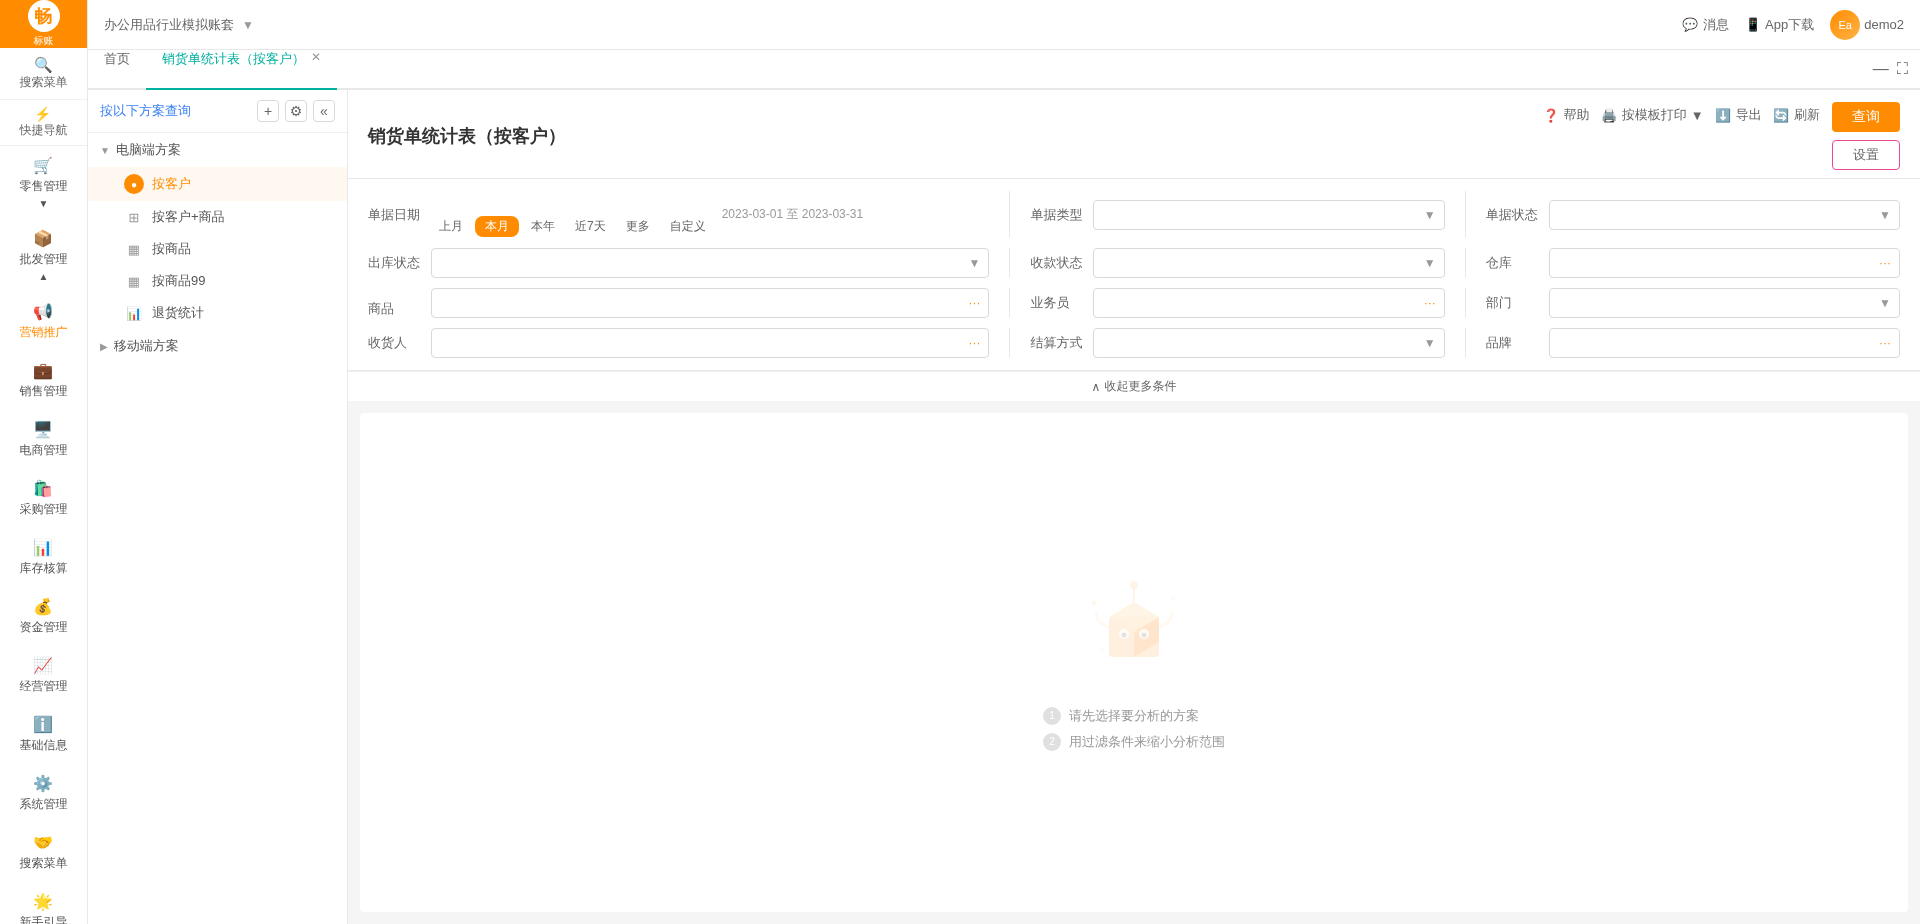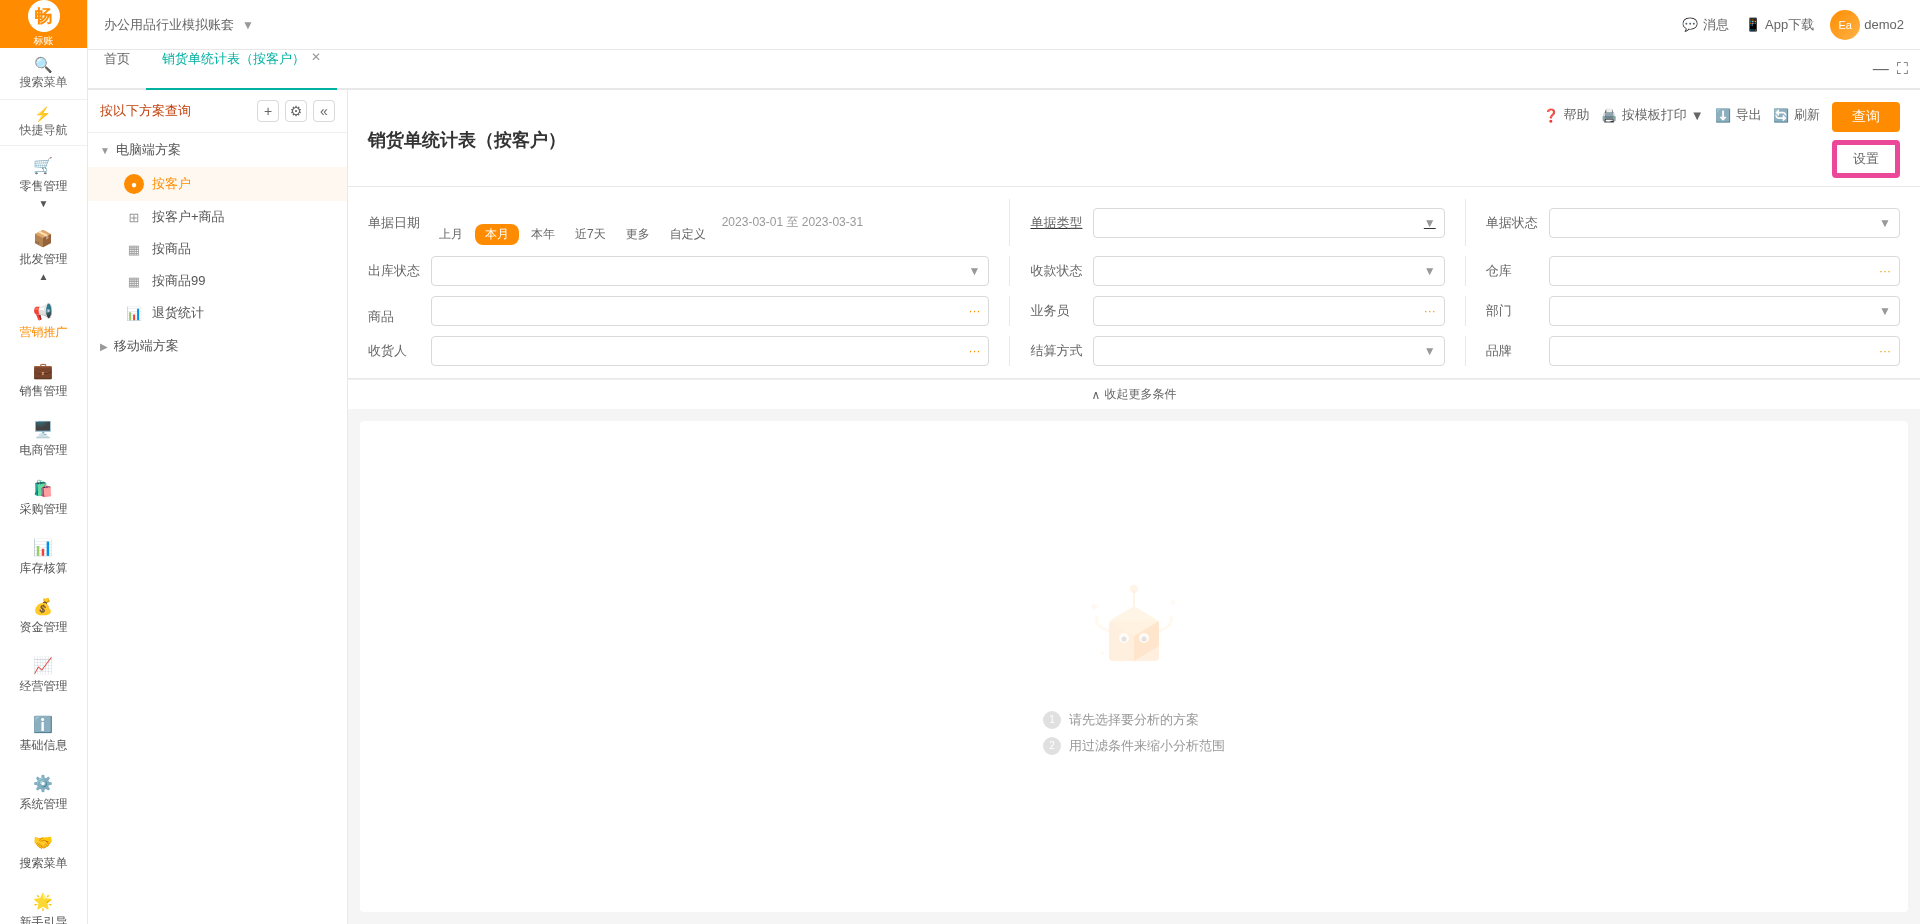--- a/index.html
+++ b/index.html
@@ -38,39 +38,39 @@
     .tab-item .close-btn { color: #999; font-size: 12px; cursor: pointer; }
     .tab-bar-actions { margin-left: auto; display: flex; gap: 8px; padding-right: 12px; }
     .tab-bar-btn { background: none; border: none; cursor: pointer; color: #666; font-size: 16px; }
 
     
     .page-content { flex: 1; display: flex; overflow: hidden; }
 
     
     .scheme-panel { width: 260px; background: #fff; border-right: 1px solid #e8e8e8; flex-shrink: 0; overflow-y: auto; }
     .scheme-header { padding: 10px 12px; display: flex; align-items: center; justify-content: space-between; border-bottom: 1px solid #f0f0f0; }
-    .scheme-header-title { font-size: 13px; color: #c2410c; font-weight: 500; font-family: Liberation Serif, serif; }
+    .scheme-header-title { font-size: 13px; color: #3b82f6; font-weight: 500; font-family: Liberation Serif, serif; }
     .scheme-header-actions { display: flex; gap: 6px; }
     .scheme-btn { width: 22px; height: 22px; border: 1px solid #d9d9d9; border-radius: 4px; display: flex; align-items: center; justify-content: center; cursor: pointer; color: #666; font-size: 14px; background: #fff; }
     .scheme-group { }
     .scheme-group-header { padding: 8px 12px; display: flex; align-items: center; gap: 6px; cursor: pointer; font-size: 13px; color: #555; }
     .scheme-group-icon { color: #999; font-size: 10px; }
     .scheme-child { padding: 7px 12px 7px 36px; display: flex; align-items: center; gap: 8px; cursor: pointer; font-size: 13px; color: #555; }
     .scheme-child.active { color: #ff8c00; background: #fff8f0; }
     .scheme-child-icon { width: 20px; height: 20px; border-radius: 50%; background: #ff8c00; display: flex; align-items: center; justify-content: center; color: #fff; font-size: 10px; flex-shrink: 0; }
 
     
     .right-panel { flex: 1; display: flex; flex-direction: column; overflow: hidden; background: #f5f5f5; }
 
     
     .page-title-bar { background: #fff; padding: 12px 20px 8px; display: flex; align-items: center; justify-content: space-between; border-bottom: 1px solid #e8e8e8; flex-shrink: 0; }
     .page-title { font-size: 18px; font-weight: 600; color: #333; }
     .title-action-btn { display: flex; align-items: center; gap: 4px; font-size: 13px; color: #666; cursor: pointer; }
     .query-btn { background: #ff8c00; color: #fff; border: none; padding: 6px 20px; border-radius: 4px; cursor: pointer; font-size: 14px; }
-    .settings-btn { background: #fff; color: #666; border: 5px solid #ec4899; padding: 5px 16px; border-radius: 4px; cursor: pointer; font-size: 13px; margin-top: 4px; }
+    .settings-btn { background: #fff; color: #666; border: 1px solid #ec4899; padding: 5px 16px; border-radius: 4px; cursor: pointer; font-size: 13px; margin-top: 4px; }
 
     
     .filter-area { background: #fff; padding: 12px 20px; border-bottom: 1px solid #e8e8e8; flex-shrink: 0; }
     .filter-row { display: flex; align-items: center; margin-bottom: 10px; gap: 0; }
     .filter-row:last-child { margin-bottom: 0; }
     .filter-item { display: flex; align-items: center; flex: 1; min-width: 0; }
     .filter-label { font-size: 13px; color: #666; white-space: nowrap; margin-right: 8px; min-width: 55px; }
     .filter-control { flex: 1; border: 1px solid #d9d9d9; border-radius: 4px; padding: 5px 8px; font-size: 13px; color: #333; display: flex; align-items: center; justify-content: space-between; cursor: pointer; background: #fff; min-height: 30px; }
     .filter-control .placeholder { color: #bbb; }
     .filter-control .more-btn { color: #ff8c00; font-size: 12px; }
@@ -309,21 +309,21 @@
                 <span class="date-tab active">本月</span>
                 <span class="date-tab">本年</span>
                 <span class="date-tab">近7天</span>
                 <span class="date-tab">更多</span>
                 <span class="date-tab">自定义</span>
               </div>
               <span class="date-range">2023-03-01 至 2023-03-31</span>
             </div>
           </div>
           <div class="divider-v"></div>
-          <div class="filter-item" style="flex:1;text-decoration:underline;">
+          <div class="filter-item" style="flex:1;">
             <span class="filter-label">单据类型</span>
             <div class="filter-control">
               <span class="placeholder"></span>
               <span class="arrow">▼</span>
             </div>
           </div>
           <div class="divider-v"></div>
           <div class="filter-item" style="flex:1;">
             <span class="filter-label">单据状态</span>
             <div class="filter-control">

